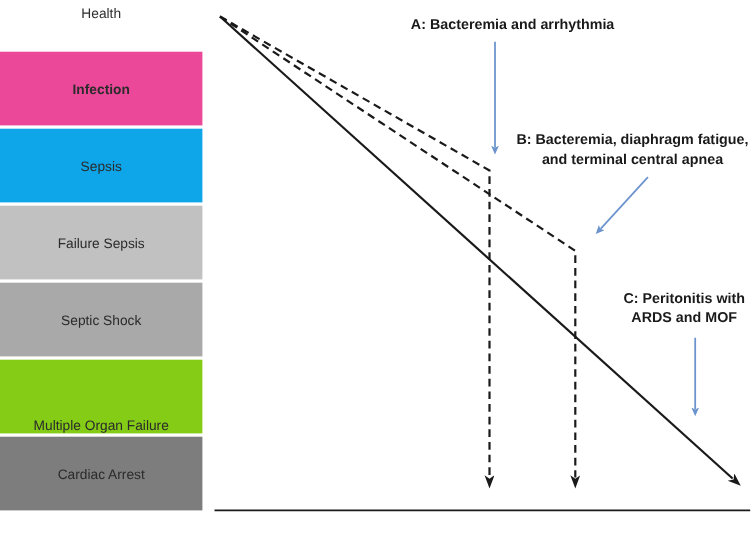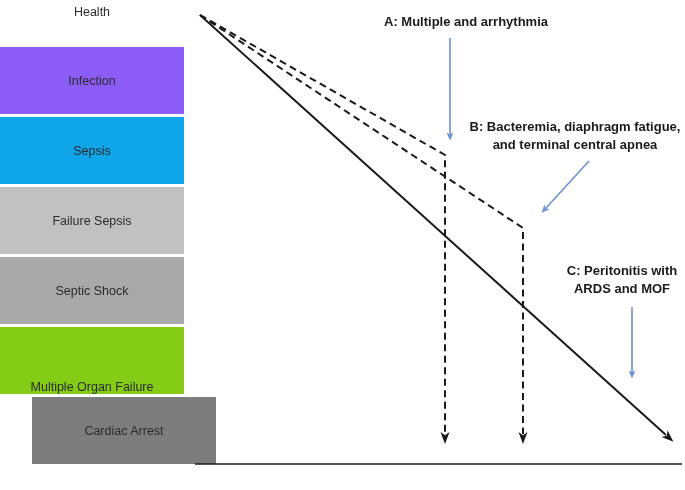--- a/index.html
+++ b/index.html
@@ -35,36 +35,36 @@
   }
 </style>
 </head>
 <body>
 
 <div class="canvas">
 
   <div class="ladder">
     <div class="health-label">Health</div>
 
-    <div class="ladder-box lb0" style="background: #8b5cf6;">
+    <div class="ladder-box lb0" style="background: #ec4899; font-weight: bold;">
       <span>Infection</span>
     </div>
     <div class="ladder-box lb1" style="background: #0ea5e9;">
       <span>Sepsis</span>
     </div>
     <div class="ladder-box lb2" style="background: rgb(193, 193, 193);">
       <span>Failure Sepsis</span>
     </div>
     <div class="ladder-box lb3" style="background: rgb(169, 169, 169);">
       <span>Septic Shock</span>
     </div>
     <div class="ladder-box lb4" style="background: #84cc16; align-items: flex-end;">
       <span>Multiple Organ Failure</span>
     </div>
-    <div class="ladder-box lb5" style="background: rgb(125, 125, 125); margin-left: 32px;">
+    <div class="ladder-box lb5" style="background: rgb(125, 125, 125);">
       <span>Cardiac Arrest</span>
     </div>
   </div>
 
   <svg class="plot-svg" viewBox="0 0 685 490" xmlns="http://www.w3.org/2000/svg">
     <defs>
       <marker id="arrowBlack" markerUnits="userSpaceOnUse" markerWidth="14" markerHeight="11" refX="2" refY="4.5" orient="auto">
         <path d="M0,0 L12,4.5 L0,9 L3.2,4.5 Z" fill="#1a1a1a"></path>
       </marker>
       <marker id="arrowBlue" markerUnits="userSpaceOnUse" markerWidth="10" markerHeight="9" refX="1.5" refY="3.5" orient="auto">
@@ -79,21 +79,21 @@
     <path d="M200,15 L445,155 L445,434" fill="none" stroke-width="2" stroke-dasharray="7 4.5" marker-end="url(#arrowBlack)" stroke="#1a1a1a"></path>
 
     <path d="M200,15 L523,228 L523,434" fill="none" stroke-width="2" stroke-dasharray="7 4.5" marker-end="url(#arrowBlack)" stroke="#1a1a1a"></path>
 
     <line x1="450" y1="38" x2="450" y2="134" stroke-width="1.6" marker-end="url(#arrowBlue)" stroke="#6b93cd"></line>
     <line x1="589" y1="161" x2="546" y2="208" stroke-width="1.6" marker-end="url(#arrowBlue)" stroke="#6b93cd"></line>
     <line x1="632" y1="307" x2="632" y2="372" stroke-width="1.6" marker-end="url(#arrowBlue)" stroke="#6b93cd"></line>
   </svg>
 
   <div class="ann ann-a">
-    <div>A: Multiple and arrhythmia</div>
+    <div>A: Bacteremia and arrhythmia</div>
   </div>
   <div class="ann ann-b">
     <div>B: Bacteremia, diaphragm fatigue,</div>
     <div>and terminal central apnea</div>
   </div>
   <div class="ann ann-c">
     <div>C: Peritonitis with</div>
     <div>ARDS and MOF</div>
   </div>
 

